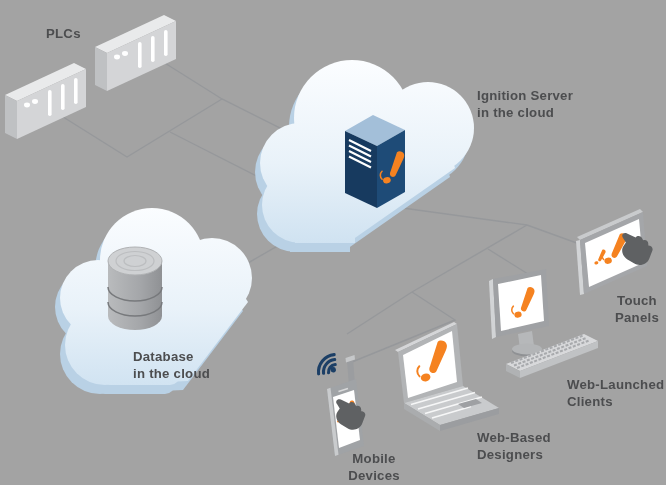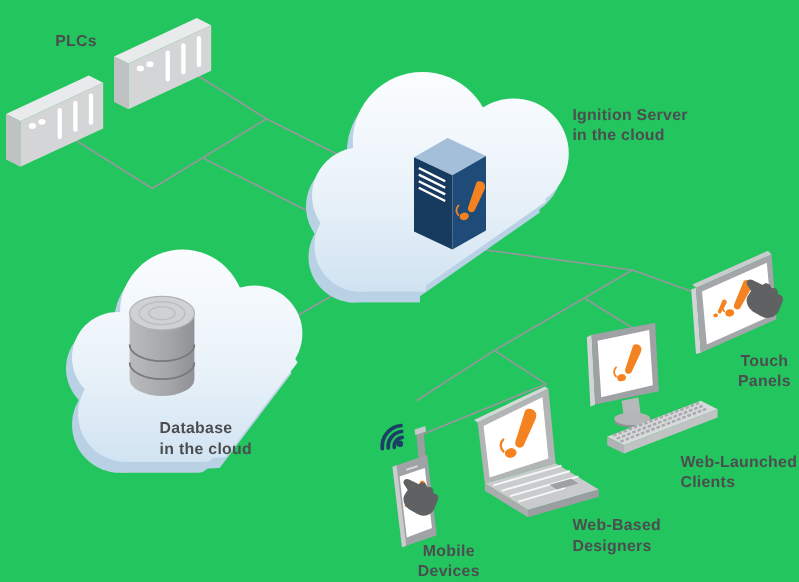--- a/index.html
+++ b/index.html
@@ -1,16 +1,16 @@
 <!DOCTYPE html>
 <html><head>
 <meta charset="utf-8">
 <style>
   html,body{margin:0;padding:0;background:#ffffff;}
-  #stage{position:relative;width:666px;height:485px;background:#22c55e;overflow:hidden;
+  #stage{position:relative;width:666px;height:485px;background:#a3a3a3;overflow:hidden;
          font-family:"Liberation Sans", sans-serif;}
   svg{position:absolute;left:0;top:0;}
   .lbl{font-family:"Liberation Sans", sans-serif;font-weight:bold;font-size:13.2px;
        fill:#4c4d4f;letter-spacing:.25px;}
 </style>
 </head>
 <body>
 
 <div id="stage">
 <svg width="666" height="485" viewBox="0 0 666 485">

